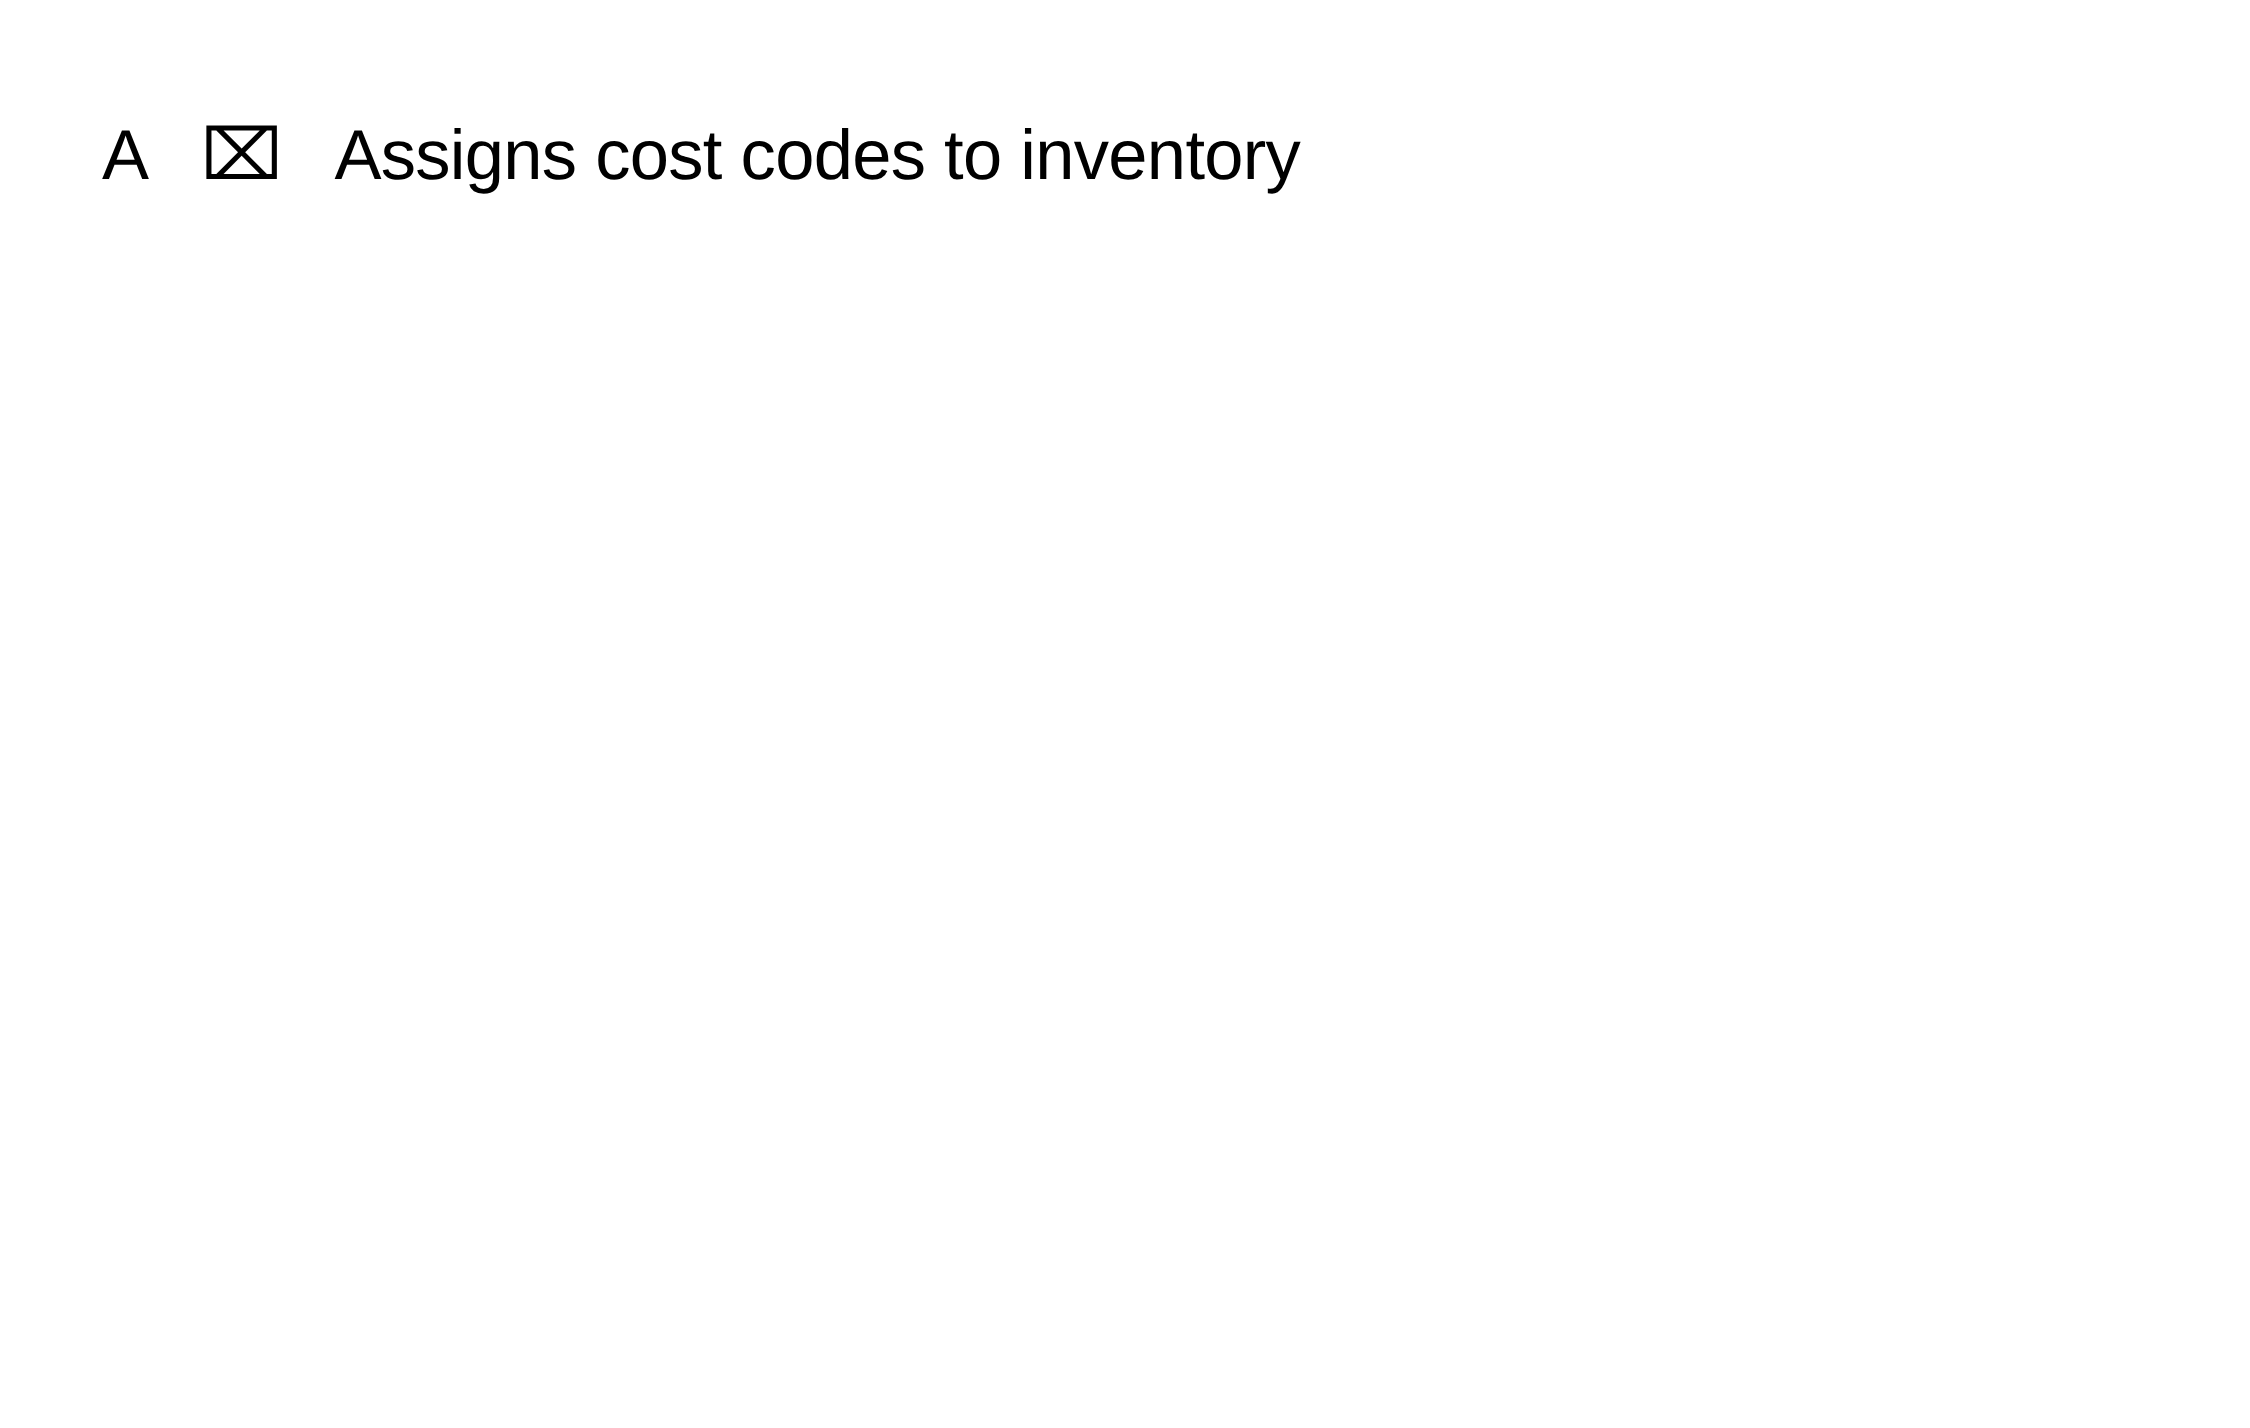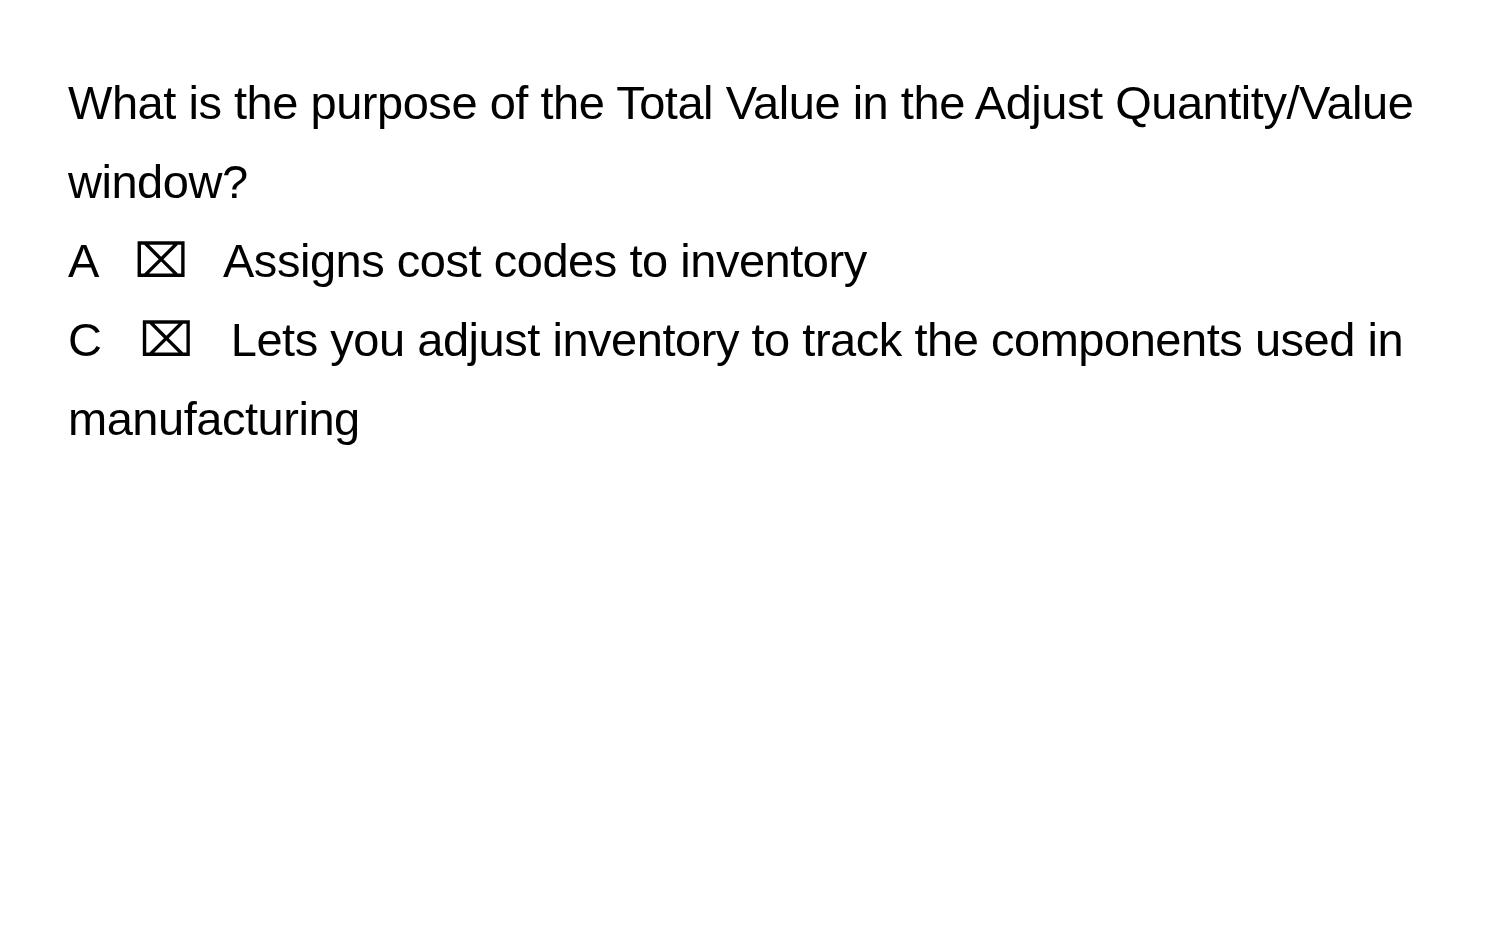--- a/index.html
+++ b/index.html
@@ -35,32 +35,24 @@
       font-feature-settings: "kern" off;
     }
     .choice-text {
       display: inline;
     }
   </style>
 </head>
 <body>
 
 <div class="question-block">
-  <div class="question-text">What is the purpose of the Total Value in the Adjust Quantity/Value window?</div>
 
   <div class="choice-row">
     <span class="choice-label">A</span>
     <span>&nbsp;</span>
     <span class="choice-box">⌧</span>
     <span>&nbsp;</span>
     <span class="choice-text">Assigns cost codes to inventory</span>
   </div>
 
 
-  <div class="choice-row">
-    <span class="choice-label">C</span>
-    <span>&nbsp;</span>
-    <span class="choice-box">⌧</span>
-    <span>&nbsp;</span>
-    <span class="choice-text">Lets you adjust inventory to track the components used in manufacturing</span>
-  </div>
 
 </div>
 
 </body></html>

